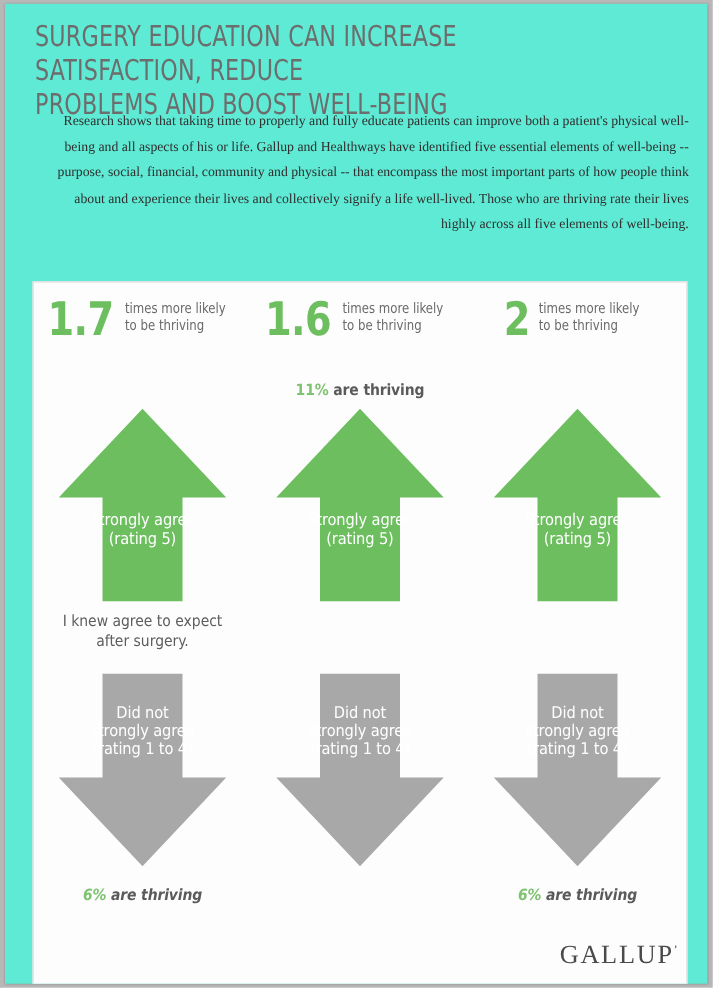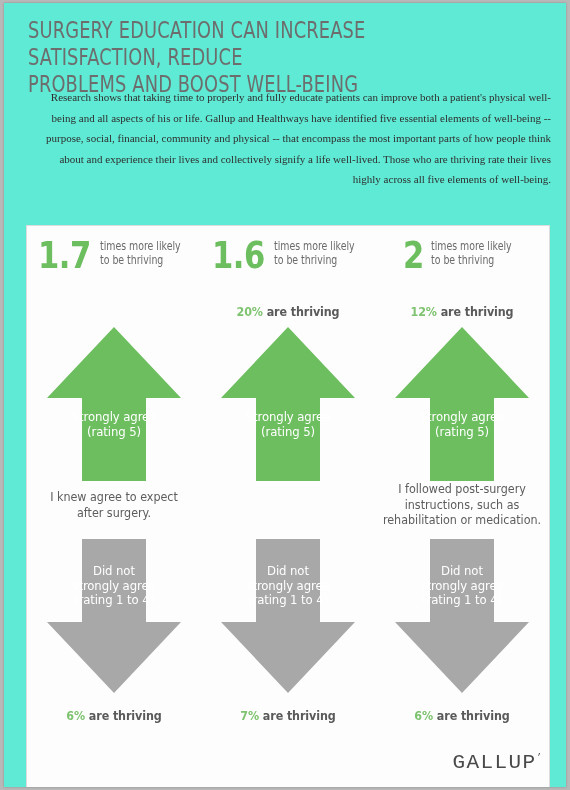--- a/index.html
+++ b/index.html
@@ -114,21 +114,21 @@
     width: 100%;
     text-align: center;
     font-family: "Liberation Sans Narrow", "DejaVu Sans Condensed", "Liberation Sans", sans-serif;
     font-size: 12.4px;
     font-weight: 700;
     color: #5a5a5a;
     letter-spacing: -0.1px;
   }
   .thriving .pct { color: #7ec36f; }
   .thriving.top { top: 78px; }
-  .thriving.bottom { top: 482px; }
+  .thriving.bottom { top: 482px; font-style: italic; }
 
   
   .arrow-wrap {
     position: absolute;
     left: 0;
     width: 100%;
     display: flex;
     justify-content: center;
   }
   .arrow-wrap.up { top: 98px; }
@@ -167,21 +167,21 @@
     color: #5d5d5d;
     white-space: pre-line;
   }
   .caption.three-line { top: 255px; }
 
   
   .logo {
     position: absolute;
     right: 24px;
     top: 748px;
-    font-family: Liberation Mono, monospace;
+    font-family: Liberation Serif, serif;
     font-size: 21px;
     letter-spacing: 1.4px;
     color: #4a4a4a;
   }
   .logo sup {
     font-size: 9px;
     vertical-align: super;
     letter-spacing: 0;
   }
 </style>
@@ -236,21 +236,21 @@
       </div>
 
       <div class="col">
         <div class="mult">
           <span class="mult-num">1.6</span>
           <span class="mult-txt">times more likely
 to be thriving</span>
         </div>
 
         <div class="thriving top">
-          <span class="pct">20%</span><span> are thriving</span>
+          <span class="pct">11%</span><span> are thriving</span>
         </div>
 
         <div class="arrow-wrap up">
           <div class="arrow-box">
             <svg width="138" height="160" viewBox="0 0 138 160">
               <polygon points="69,3 136,74 101,74 101,157 37,157 37,74 2,74" fill="#6CBE5E"></polygon>
             </svg>
             <div class="arrow-label up-label">Strongly agree
 (rating 5)</div>
           </div>
@@ -261,49 +261,40 @@
           <div class="arrow-box">
             <svg width="138" height="160" viewBox="0 0 138 160">
               <polygon points="37,3 101,3 101,86 136,86 69,157 2,86 37,86" fill="#A8A8A8"></polygon>
             </svg>
             <div class="arrow-label down-label">Did not
 strongly agree
 (rating 1 to 4)</div>
           </div>
         </div>
 
-        <div class="thriving bottom">
-          <span class="pct">7%</span><span> are thriving</span>
-        </div>
       </div>
 
       <div class="col">
         <div class="mult">
           <span class="mult-num">2</span>
           <span class="mult-txt">times more likely
 to be thriving</span>
         </div>
 
-        <div class="thriving top">
-          <span class="pct">12%</span><span> are thriving</span>
-        </div>
 
         <div class="arrow-wrap up">
           <div class="arrow-box">
             <svg width="138" height="160" viewBox="0 0 138 160">
               <polygon points="69,3 136,74 101,74 101,157 37,157 37,74 2,74" fill="#6CBE5E"></polygon>
             </svg>
             <div class="arrow-label up-label">Strongly agree
 (rating 5)</div>
           </div>
         </div>
 
-        <div class="caption three-line">I followed post-surgery
-instructions, such as
-rehabilitation or medication.</div>
 
         <div class="arrow-wrap down">
           <div class="arrow-box">
             <svg width="138" height="160" viewBox="0 0 138 160">
               <polygon points="37,3 101,3 101,86 136,86 69,157 2,86 37,86" fill="#A8A8A8"></polygon>
             </svg>
             <div class="arrow-label down-label">Did not
 strongly agree
 (rating 1 to 4)</div>
           </div>

